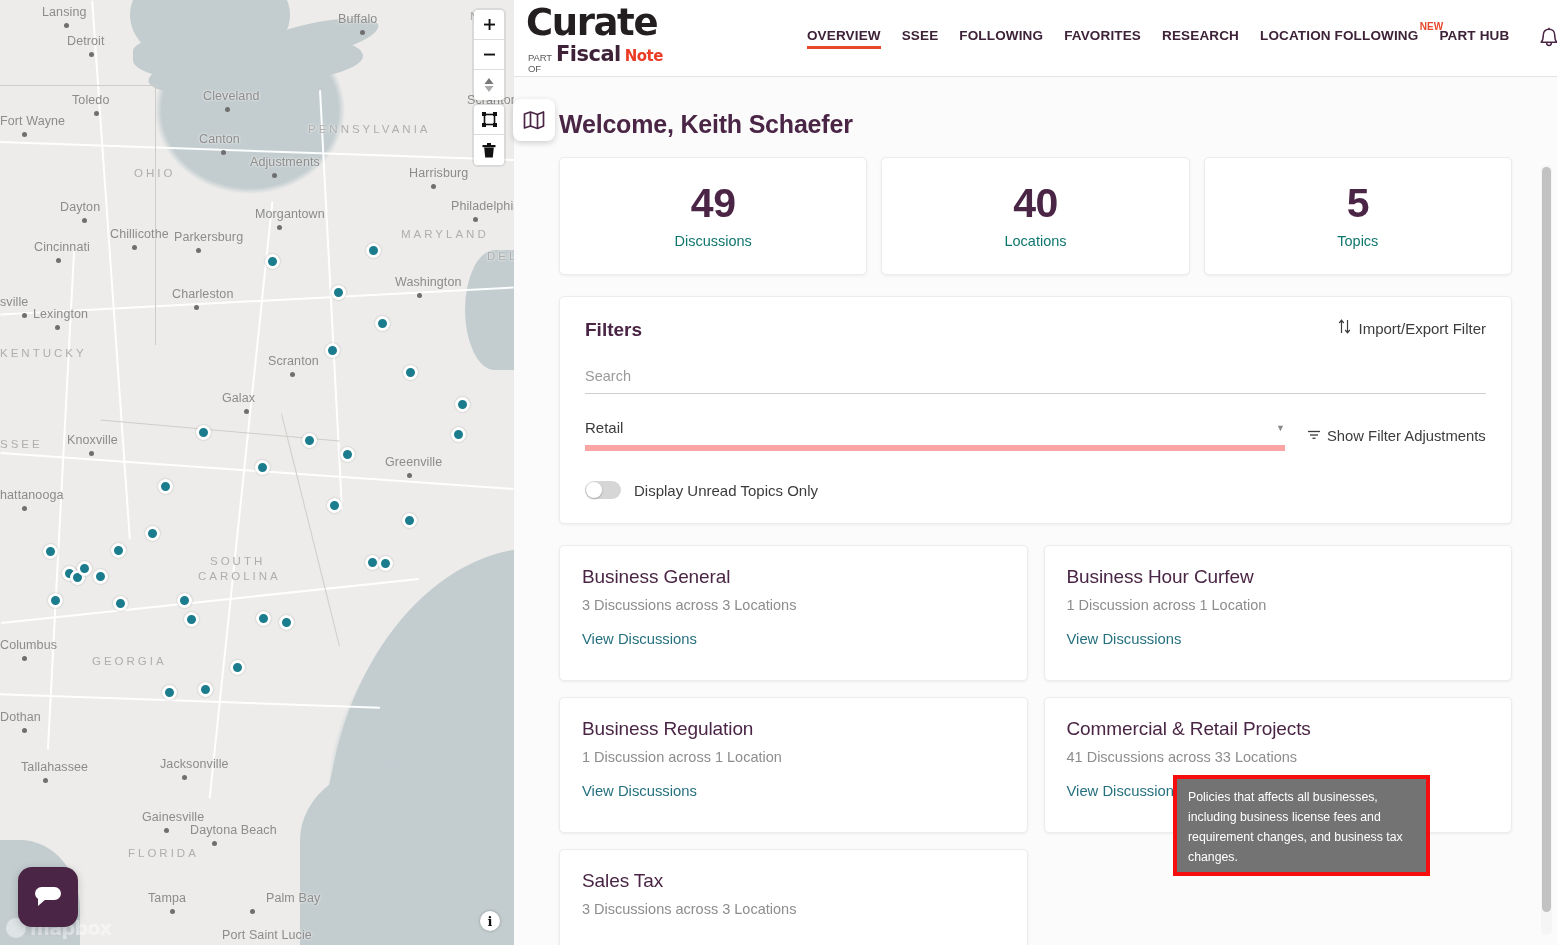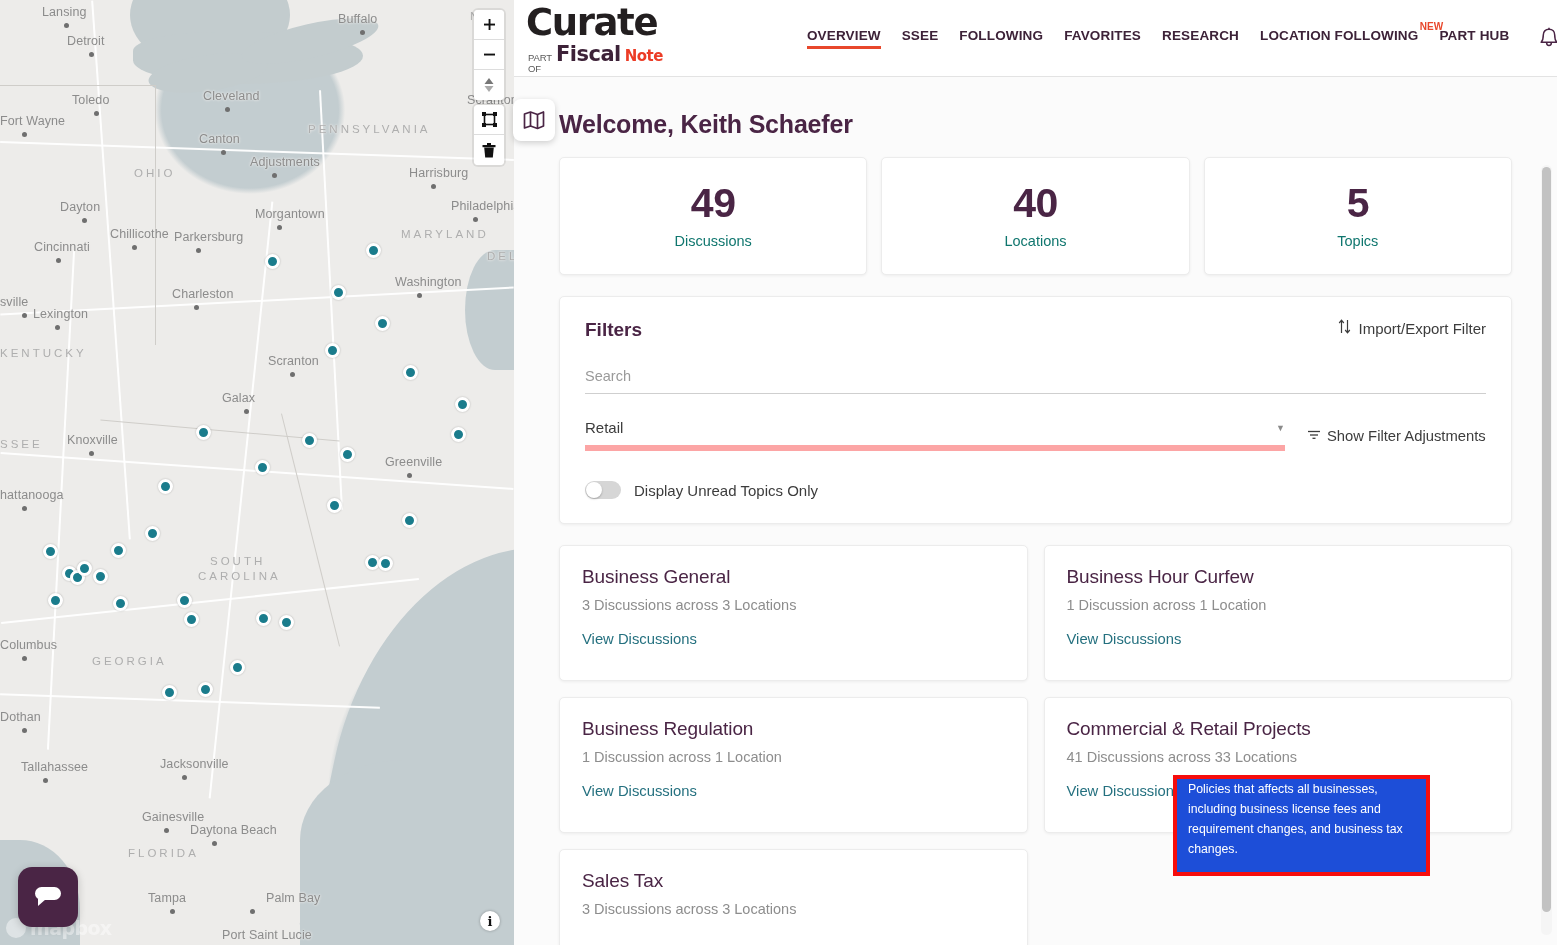--- a/index.html
+++ b/index.html
@@ -378,22 +378,22 @@
   #tooltip-wrap {
     position: absolute;
     left: 659px; top: 698px;
     width: 257px; height: 101px;
     border: 4px solid #f60d0d;
     z-index: 60;
     box-sizing: border-box;
   }
   #tooltip-box {
     position: absolute; inset: 0;
-    background: #1d4ed8;
-    padding: 0 10px 8px 11px;
+    background: #737373;
+    padding: 8px 10px 8px 11px;
     color: #ffffff;
     font-size: 12.3px;
     line-height: 20px;
   }
 
   
   #scrollbar-track {
     position: absolute;
     right: 5px; top: 165px;
     width: 11px;

